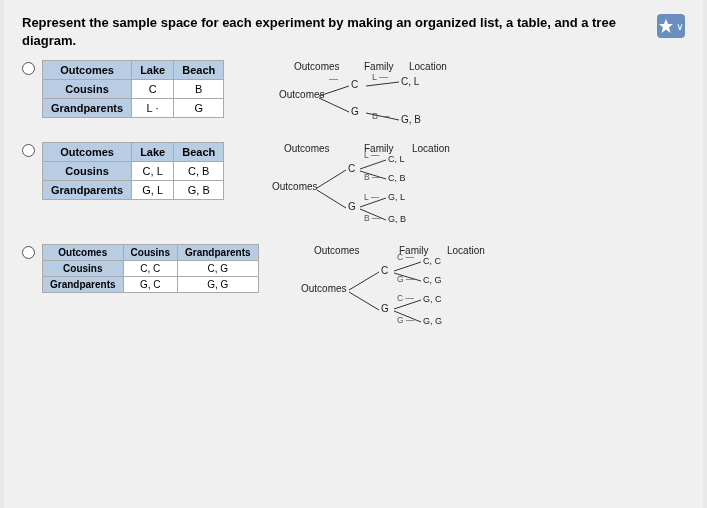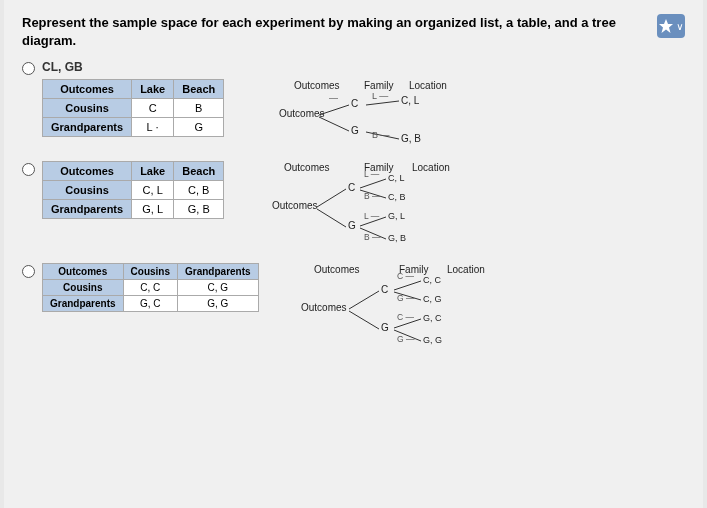--- a/index.html
+++ b/index.html
@@ -152,21 +152,20 @@
         </svg>
       <span style="color:white;font-size:10px;margin-left:2px;">∨</span>
     </div>
   </div>
 
 
   <div class="section-block">
     <div class="option-row">
       <div class="radio-circle"></div>
       <div>
-        <div class="option-label">CL, GB</div>
         <div class="option-content">
 
           <table class="outcomes-table">
             <thead>
               <tr>
                 <th>Outcomes</th>
                 <th>Lake</th>
                 <th>Beach</th>
               </tr>
             </thead>

